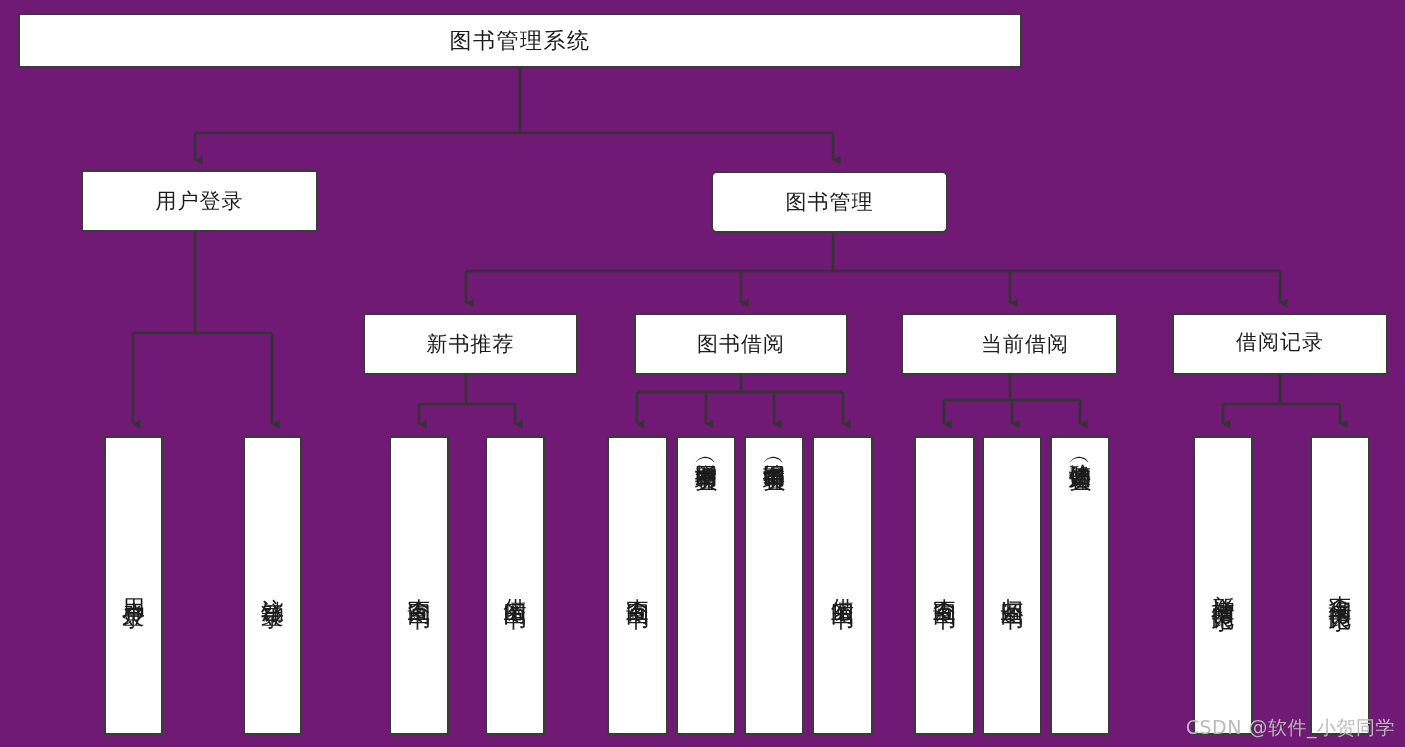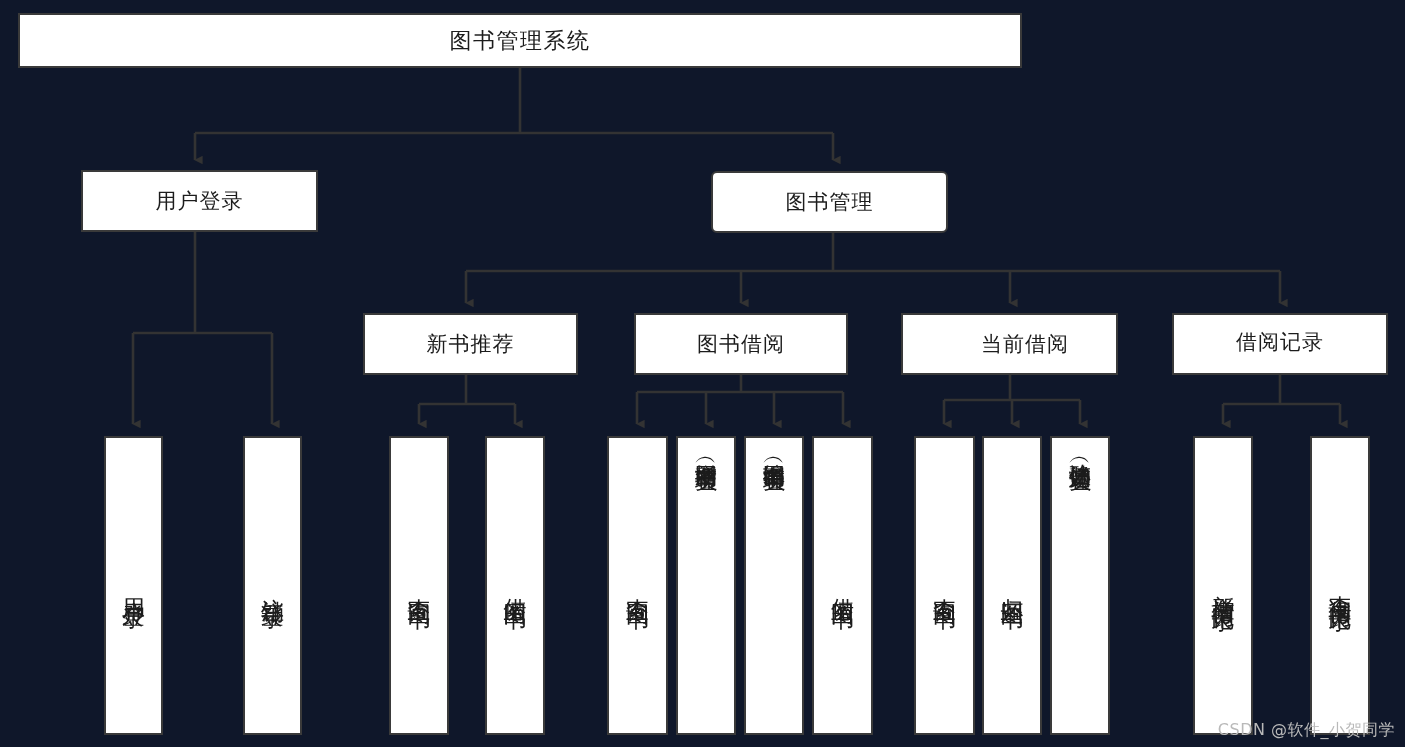--- a/index.html
+++ b/index.html
@@ -8,21 +8,21 @@
     padding: 0;
     background: #ffffff;
   }
   body {
     font-family: "DejaVu Sans", "Liberation Sans", sans-serif;
   }
   #diagram-root {
     position: relative;
     width: 1405px;
     height: 747px;
-    background: #0f172a;
+    background: #701a75;
     overflow: hidden;
   }
   #edge-layer {
     position: absolute;
     left: 0;
     top: 0;
     width: 1405px;
     height: 747px;
     pointer-events: none;
   }
@@ -70,21 +70,21 @@
     letter-spacing: 1px;
   }
   .node.vert.center-text {
     align-items: center;
     padding-top: 0;
   }
   .watermark {
     position: absolute;
     right: 10px;
     bottom: 6px;
-    font-size: 16px;
+    font-size: 19px;
     color: #b9b9b9;
     letter-spacing: 0.5px;
     user-select: none;
     white-space: nowrap;
   }
 </style>
 </head>
 <body>
 
 <div id="diagram-root">

